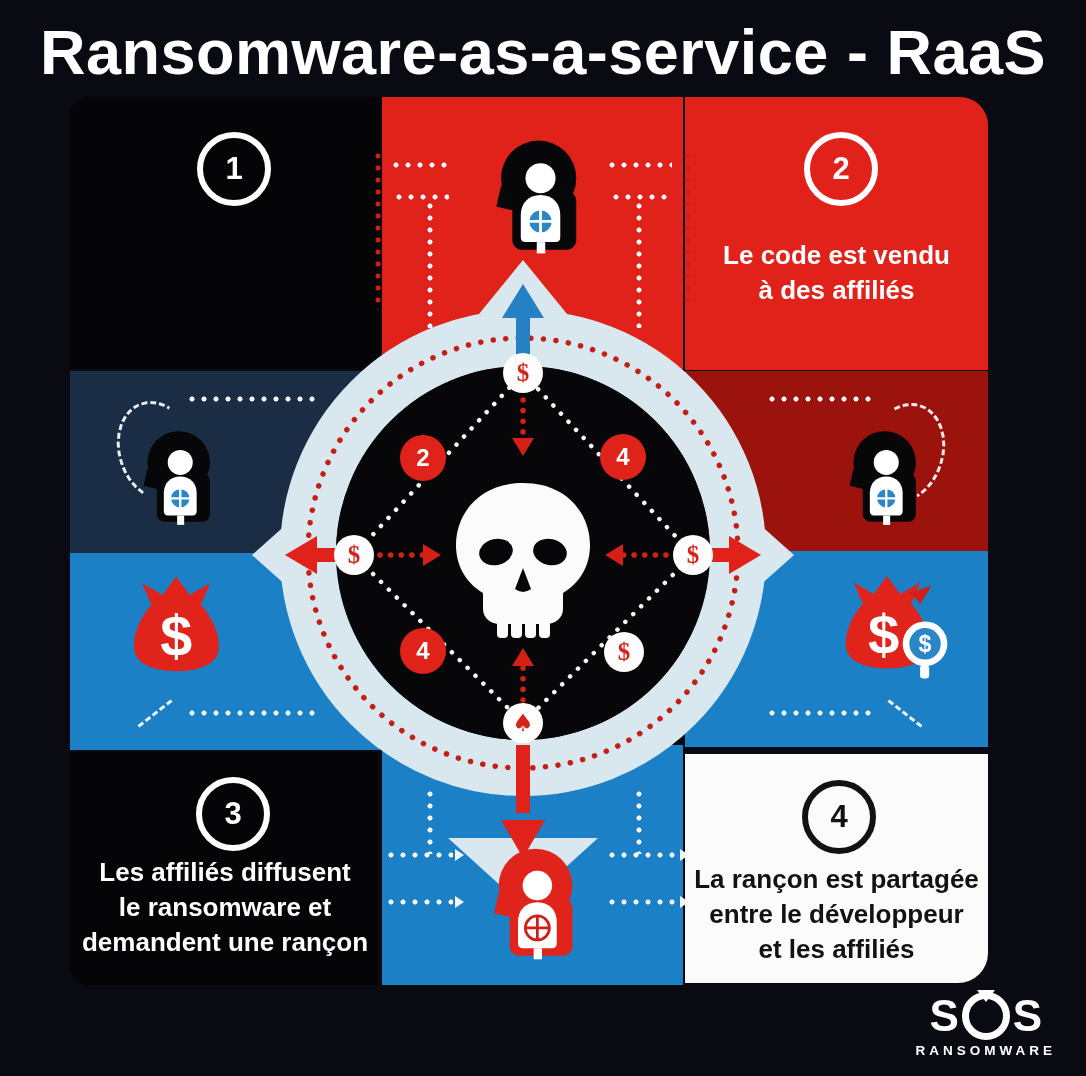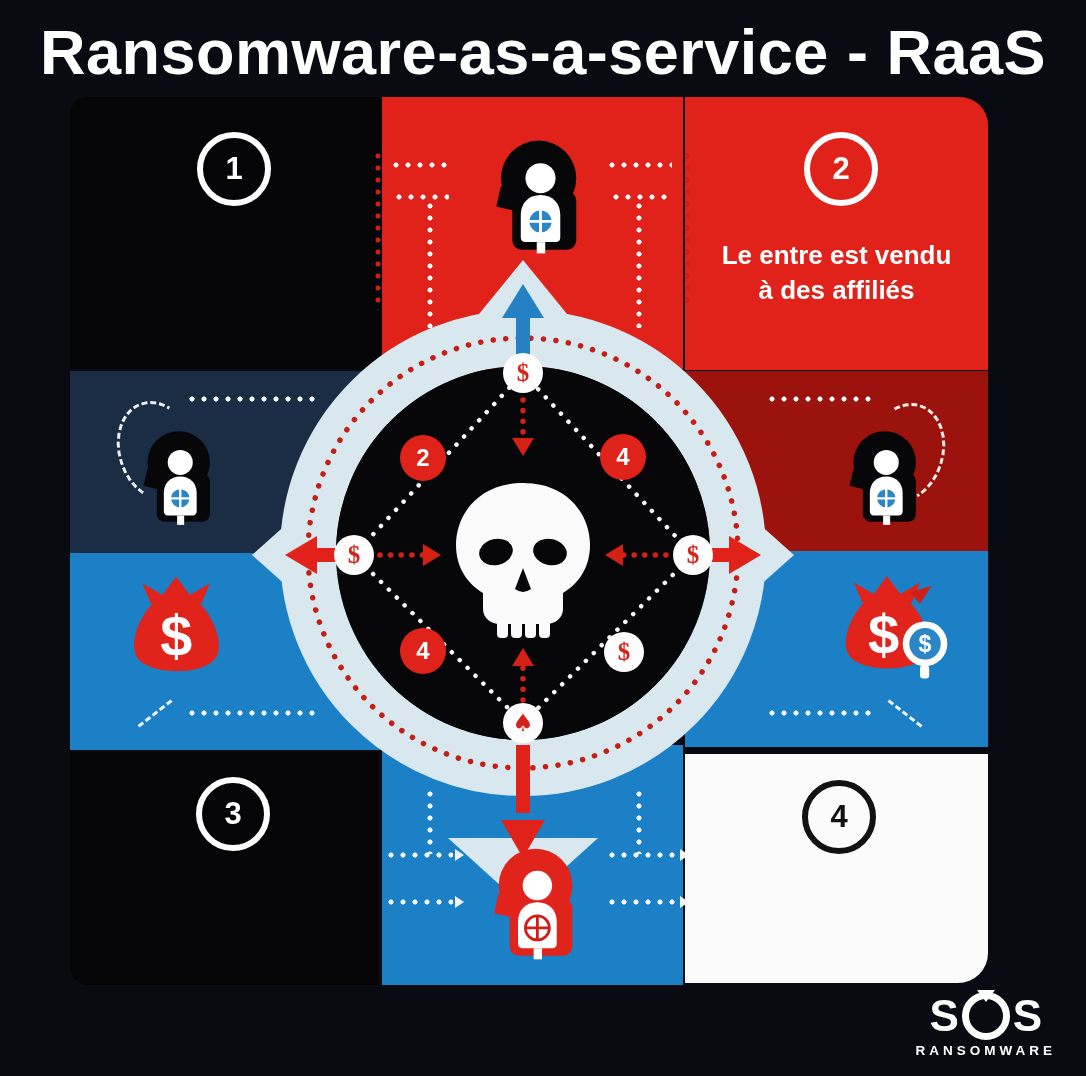--- a/index.html
+++ b/index.html
@@ -70,30 +70,36 @@
   <div class="panel p-blue" style="left:382px;top:745px;width:301px;height:240px;"></div>
   <div class="panel p-white" style="left:685px;top:754px;width:303px;height:229px;border-radius:0 0 30px 0;"></div>
 
   <div class="badge" style="left:197px;top:132px;">
       <span>1</span>
     </div>
 
   <div class="badge" style="left:804px;top:132px;">
       <span>2</span>
     </div>
-  <div class="step-text" style="left:685px;top:238px;width:303px;">Le entre est vendu
+  <div class="step-text" style="left:685px;top:238px;width:303px;">Le code est vendu
 à des affiliés</div>
 
   <div class="badge" style="left:196px;top:777px;">
       <span>3</span>
     </div>
+  <div class="step-text" style="left:70px;top:855px;width:310px;">Les affiliés diffusent
+le ransomware et
+demandent une rançon</div>
 
   <div class="badge badge-dark" style="left:802px;top:780px;">
       <span>4</span>
     </div>
+  <div class="step-text dark" style="left:685px;top:862px;width:303px;">La rançon est partagée
+entre le développeur
+et les affiliés</div>
 
   <div class="dots-v red-dots" style="left:375px;top:150px;height:160px;"></div>
   <div class="dots-v red-dots" style="left:684px;top:150px;height:160px;"></div>
   <div class="dots-h" style="left:390px;top:162px;width:62px;"></div>
   <div class="dots-h" style="left:393px;top:194px;width:56px;"></div>
   <div class="dots-v" style="left:427px;top:200px;height:128px;"></div>
   <div class="dots-h" style="left:606px;top:162px;width:66px;"></div>
   <div class="dots-h" style="left:610px;top:194px;width:58px;"></div>
   <div class="dots-v" style="left:636px;top:200px;height:128px;"></div>
 

